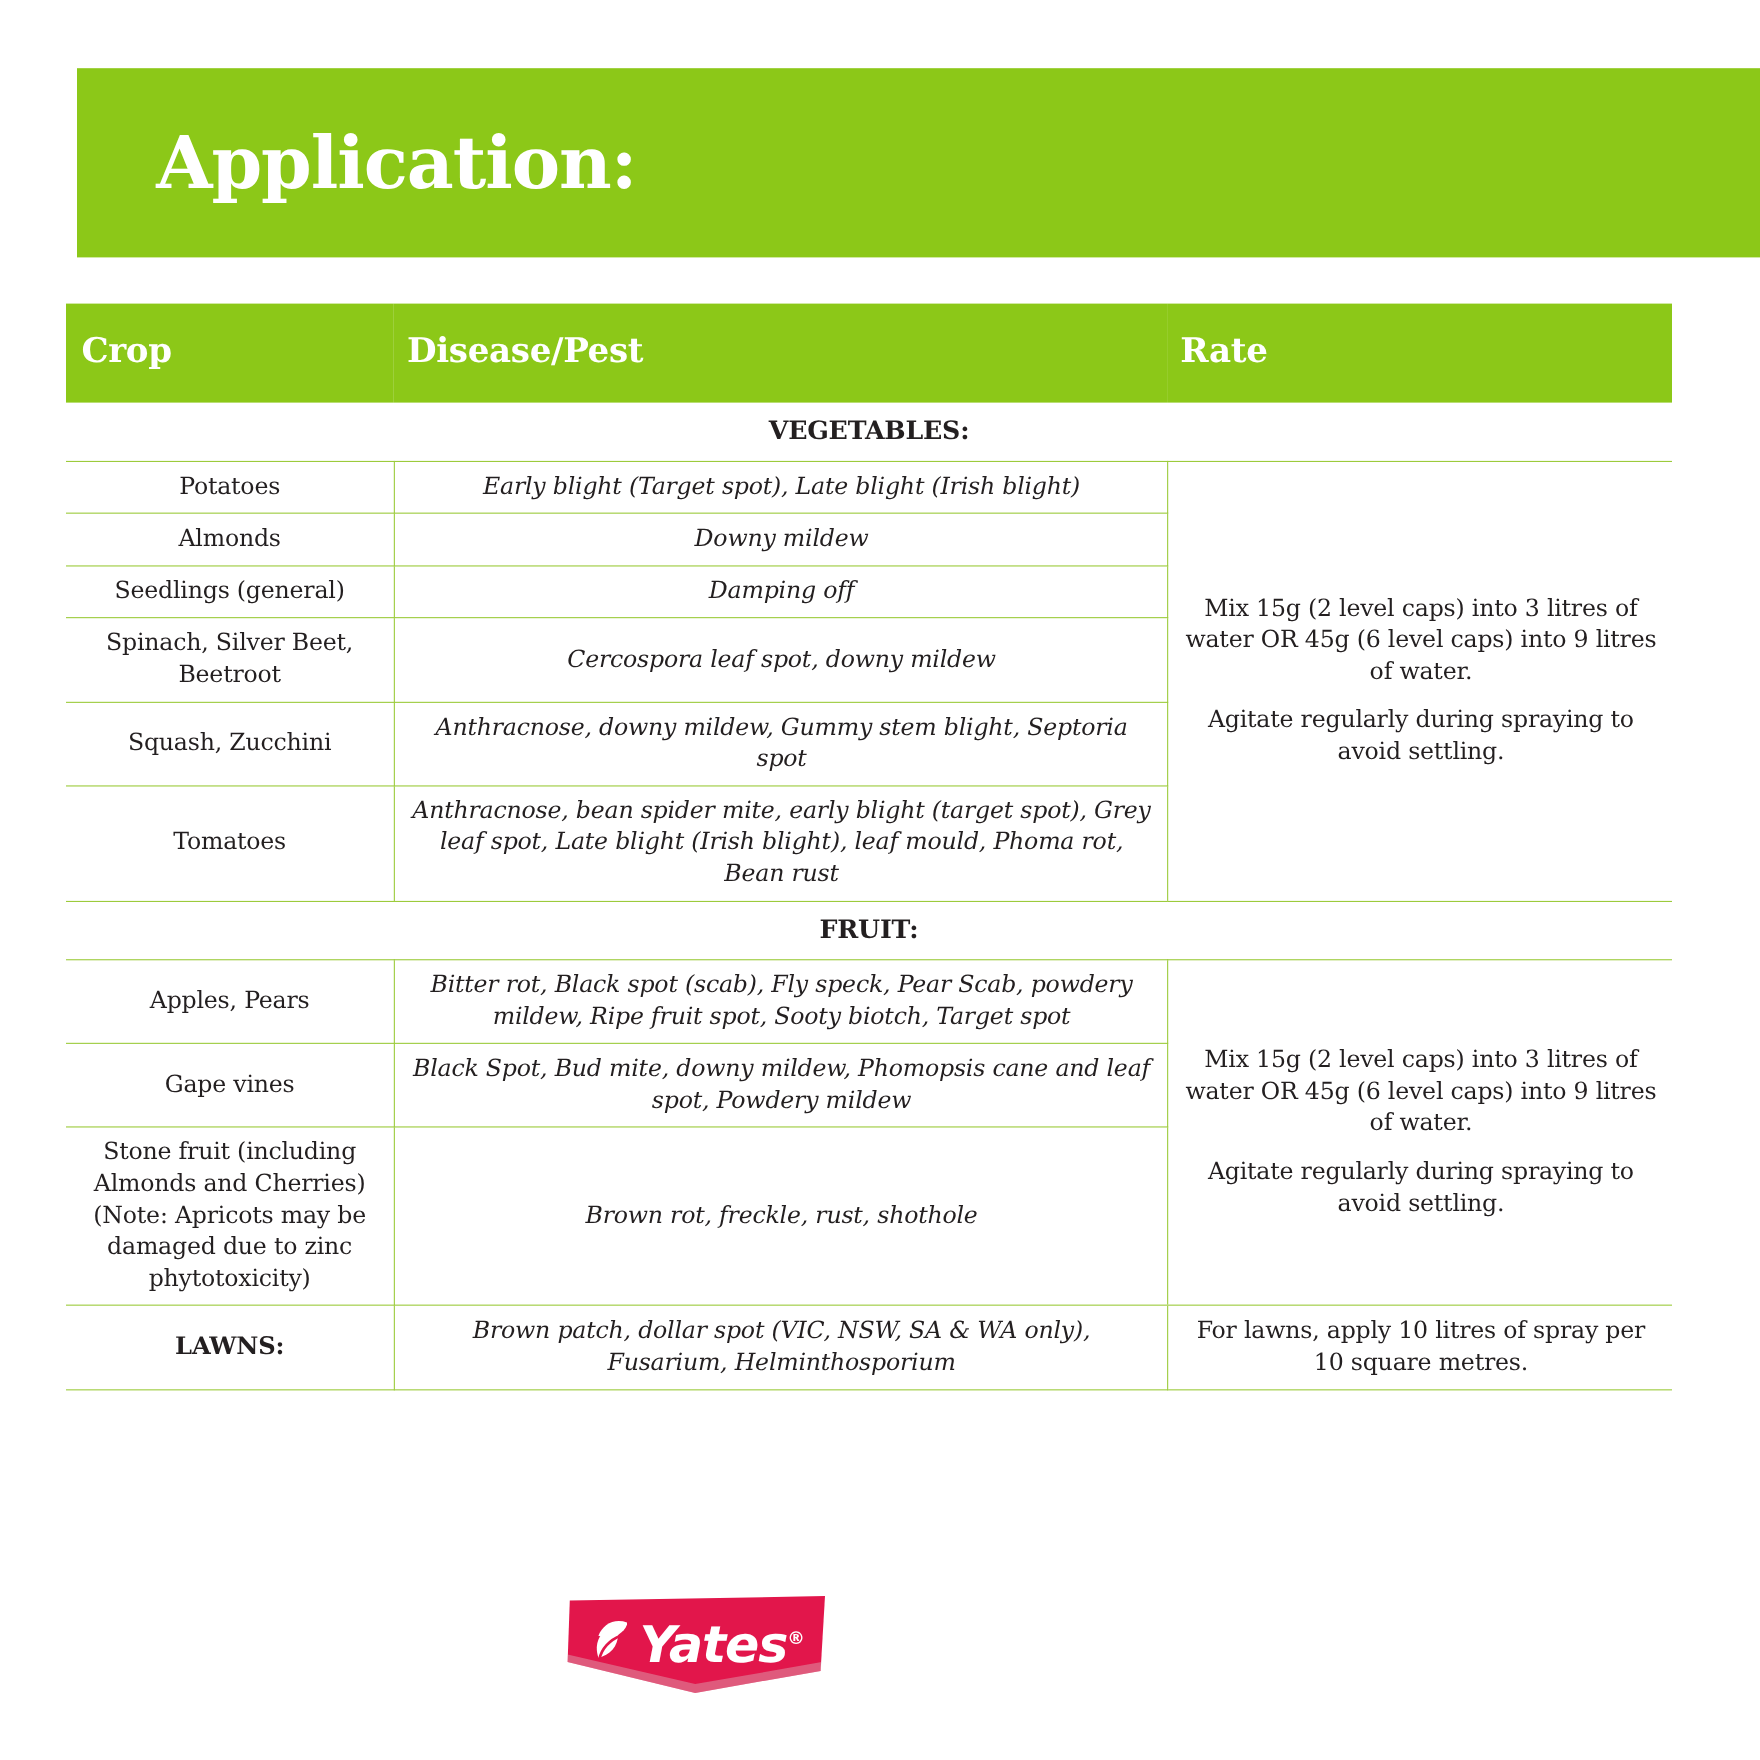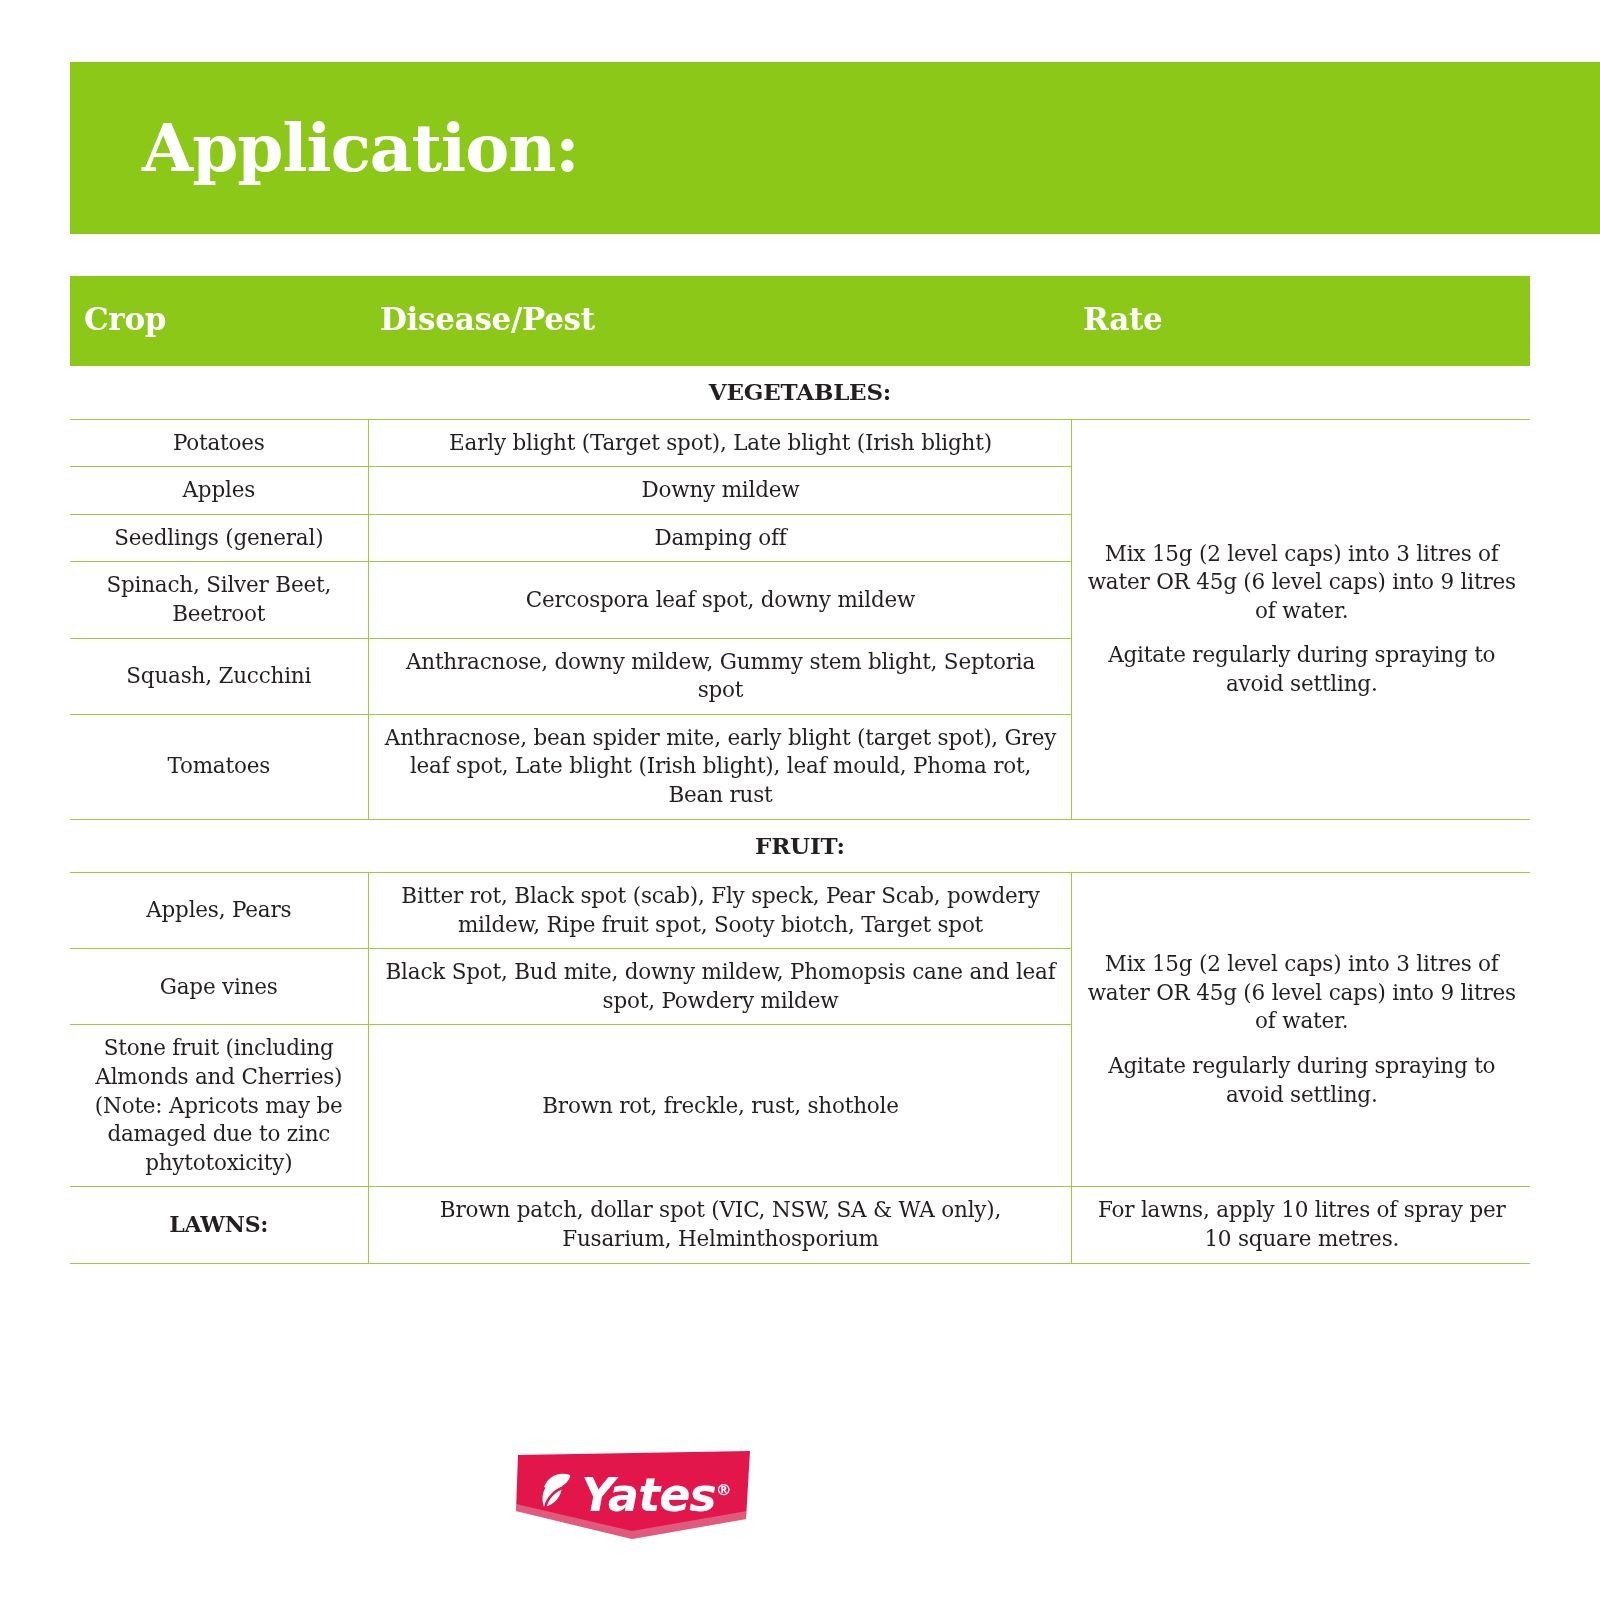--- a/index.html
+++ b/index.html
@@ -38,21 +38,21 @@
     font-size: 66px;
     color: #ffffff;
     letter-spacing: -1px;
     margin-left: 72px;
     line-height: 1;
   }
 
   
   .table-wrap {
     position: absolute;
-    left: 70px;
+    left: 60px;
     top: 276px;
     width: 1460px;
   }
   table.app-table {
     width: 1460px;
     border-collapse: collapse;
     table-layout: fixed;
   }
   table.app-table col.c-crop { width: 298px; }
   table.app-table col.c-disease { width: 703px; }
@@ -84,20 +84,21 @@
     padding: 9px 14px 9px 14px;
     letter-spacing: -0.2px;
     text-align: center;
   }
   td.crop-cell {
     border-right: 1.5px solid #9ccb3b;
   }
   td.disease-cell {
     border-right: 1.5px solid #9ccb3b;
     padding-left: 16px;
+    font-style: italic;
   }
   td.rate-cell {
     padding-left: 16px;
     vertical-align: middle;
   }
   td.section-head {
     font-weight: bold;
     font-size: 23px;
     padding-top: 11px;
     padding-bottom: 11px;
@@ -199,21 +200,21 @@
 
         <tr>
           <td class="crop-cell">Potatoes</td>
           <td class="disease-cell">Early blight (Target spot), Late blight (Irish blight)</td>
           <td class="rate-cell" rowspan="6">
             <p class="rate-p">Mix 15g (2 level caps) into 3 litres of water OR 45g (6 level caps) into 9 litres of water.</p>
             <p class="rate-p">Agitate regularly during spraying to avoid settling.</p>
           </td>
         </tr>
         <tr>
-          <td class="crop-cell">Apples</td>
+          <td class="crop-cell">Almonds</td>
           <td class="disease-cell">Downy mildew</td>
         </tr>
         <tr>
           <td class="crop-cell">Seedlings (general)</td>
           <td class="disease-cell">Damping off</td>
         </tr>
         <tr>
           <td class="crop-cell">Spinach, Silver Beet, Beetroot</td>
           <td class="disease-cell">Cercospora leaf spot, downy mildew</td>
         </tr>

